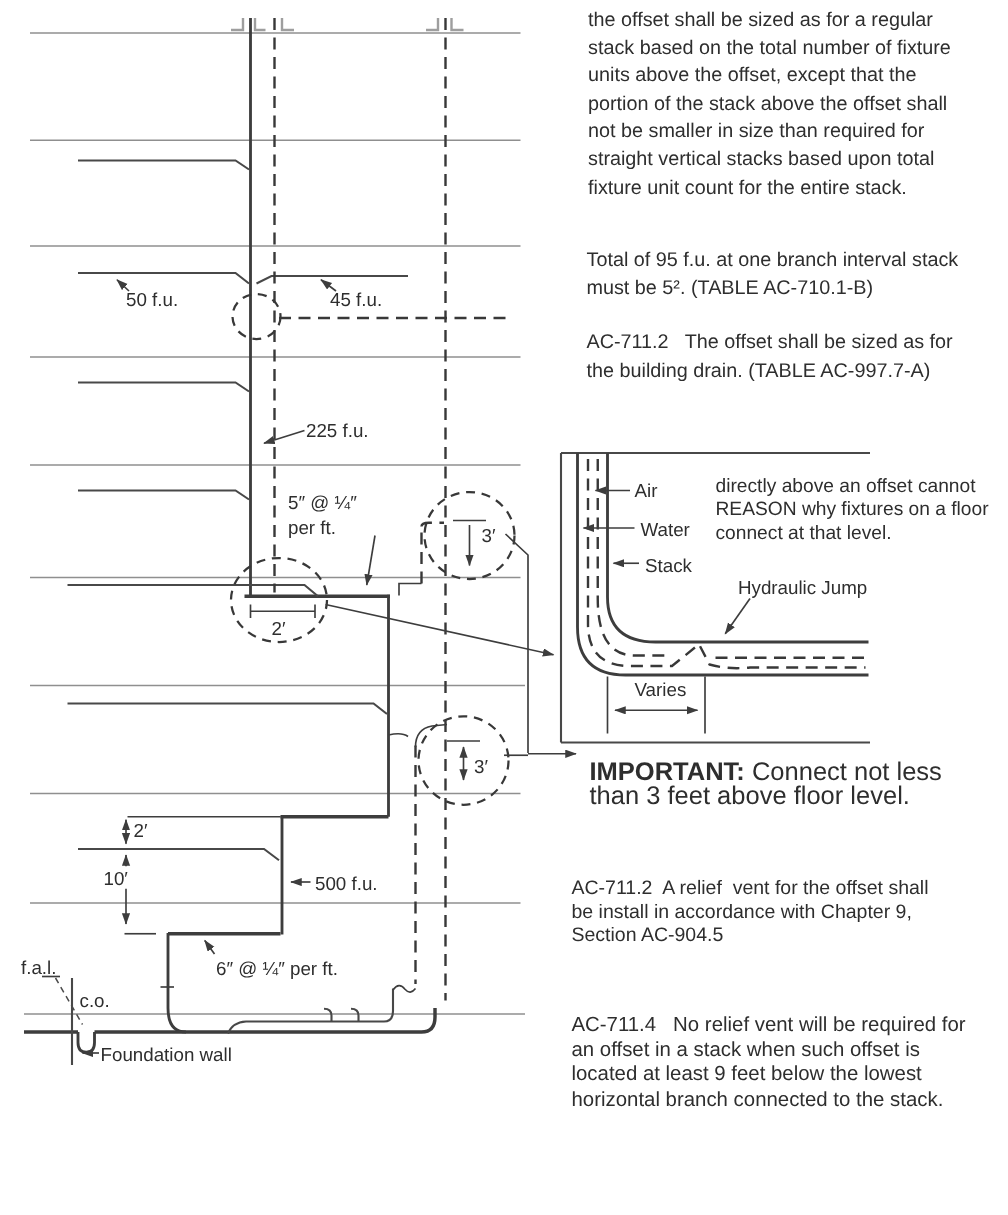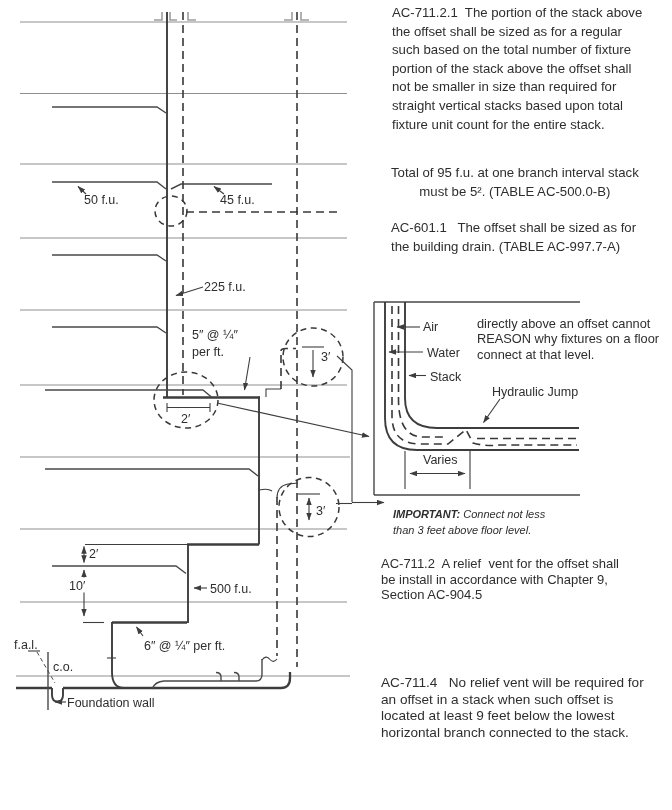--- a/index.html
+++ b/index.html
@@ -4,26 +4,26 @@
 <style>
   html,body{margin:0;padding:0;background:#ffffff;}
   .page{
     position:relative;width:672px;height:810px;background:#ffffff;overflow:hidden;
     font-family:"Liberation Sans", sans-serif;color:#2e2e2e;
   }
   .page svg{position:absolute;left:0;top:0;}
   .tb{position:absolute;}
   .line{white-space:pre;}
   .p1{left:392px;top:4px;font-size:13.2px;line-height:18.6px;}
-  .p2{left:391px;top:164px;font-size:13.2px;line-height:18.6px;text-align:center;}
+  .p2{left:391px;top:164px;font-size:13.2px;line-height:18.6px;}
   .p3{left:391px;top:219px;font-size:13.2px;line-height:18.6px;}
   .reason{left:477px;top:316px;font-size:12.8px;line-height:15.4px;}
-  .important{left:393px;top:507px;font-size:11px;line-height:15.6px;font-style:italic;}
+  .important{left:393px;top:507px;font-size:17px;line-height:15.6px;}
   .important b{font-weight:bold;}
-  .p4{left:381px;top:556px;font-size:13px;line-height:15.6px;}
+  .p4{left:381px;top:584px;font-size:13px;line-height:15.6px;}
   .p5{left:381px;top:639px;font-size:13.6px;line-height:16.6px;margin-top:36px;}
   .p6{left:8px;top:740px;font-size:13.4px;line-height:15.9px;}
   
   .f{stroke:#8f8f8f;stroke-width:1.1;fill:none;}
   .g{stroke:#9e9e9e;stroke-width:1.6;fill:none;}
   .p{stroke:#3d3d3d;stroke-width:1.9;fill:none;}
   .pk{stroke:#3d3d3d;stroke-width:2.3;fill:none;}
   .b{stroke:#484848;stroke-width:1.4;fill:none;}
   .t{stroke:#3d3d3d;stroke-width:1.1;fill:none;}
   .d{stroke:#383838;stroke-width:1.6;fill:none;stroke-dasharray:8 5;}
@@ -180,36 +180,36 @@
       <text class="lbl" x="67" y="707">Foundation wall</text>
       <text class="lbl" x="423" y="331">Air</text>
       <text class="lbl" x="427" y="357">Water</text>
       <text class="lbl" x="430" y="381">Stack</text>
       <text class="lbl" x="492" y="396">Hydraulic Jump</text>
       <text class="lbl" x="423" y="464">Varies</text>
     </g>
   </svg>
 
   <div class="tb p1">
-    <div class="line">AC-711.2.1  The portion of the stack above</div>
     <div class="line">the offset shall be sized as for a regular</div>
-    <div class="line">such based on the total number of fixture</div>
+    <div class="line">stack based on the total number of fixture</div>
+    <div class="line">units above the offset, except that the</div>
     <div class="line">portion of the stack above the offset shall</div>
     <div class="line">not be smaller in size than required for</div>
     <div class="line">straight vertical stacks based upon total</div>
     <div class="line">fixture unit count for the entire stack.</div>
   </div>
 
   <div class="tb p2">
     <div class="line">Total of 95 f.u. at one branch interval stack</div>
-    <div class="line">must be 5². (TABLE AC-500.0-B)</div>
+    <div class="line">must be 5². (TABLE AC-710.1-B)</div>
   </div>
 
   <div class="tb p3">
-    <div class="line">AC-601.1   The offset shall be sized as for</div>
+    <div class="line">AC-711.2   The offset shall be sized as for</div>
     <div class="line">the building drain. (TABLE AC-997.7-A)</div>
   </div>
 
   <div class="tb reason">
     <div class="line">directly above an offset cannot</div>
     <div class="line">REASON why fixtures on a floor</div>
     <div class="line">connect at that level.</div>
   </div>
 
   <div class="tb important">

